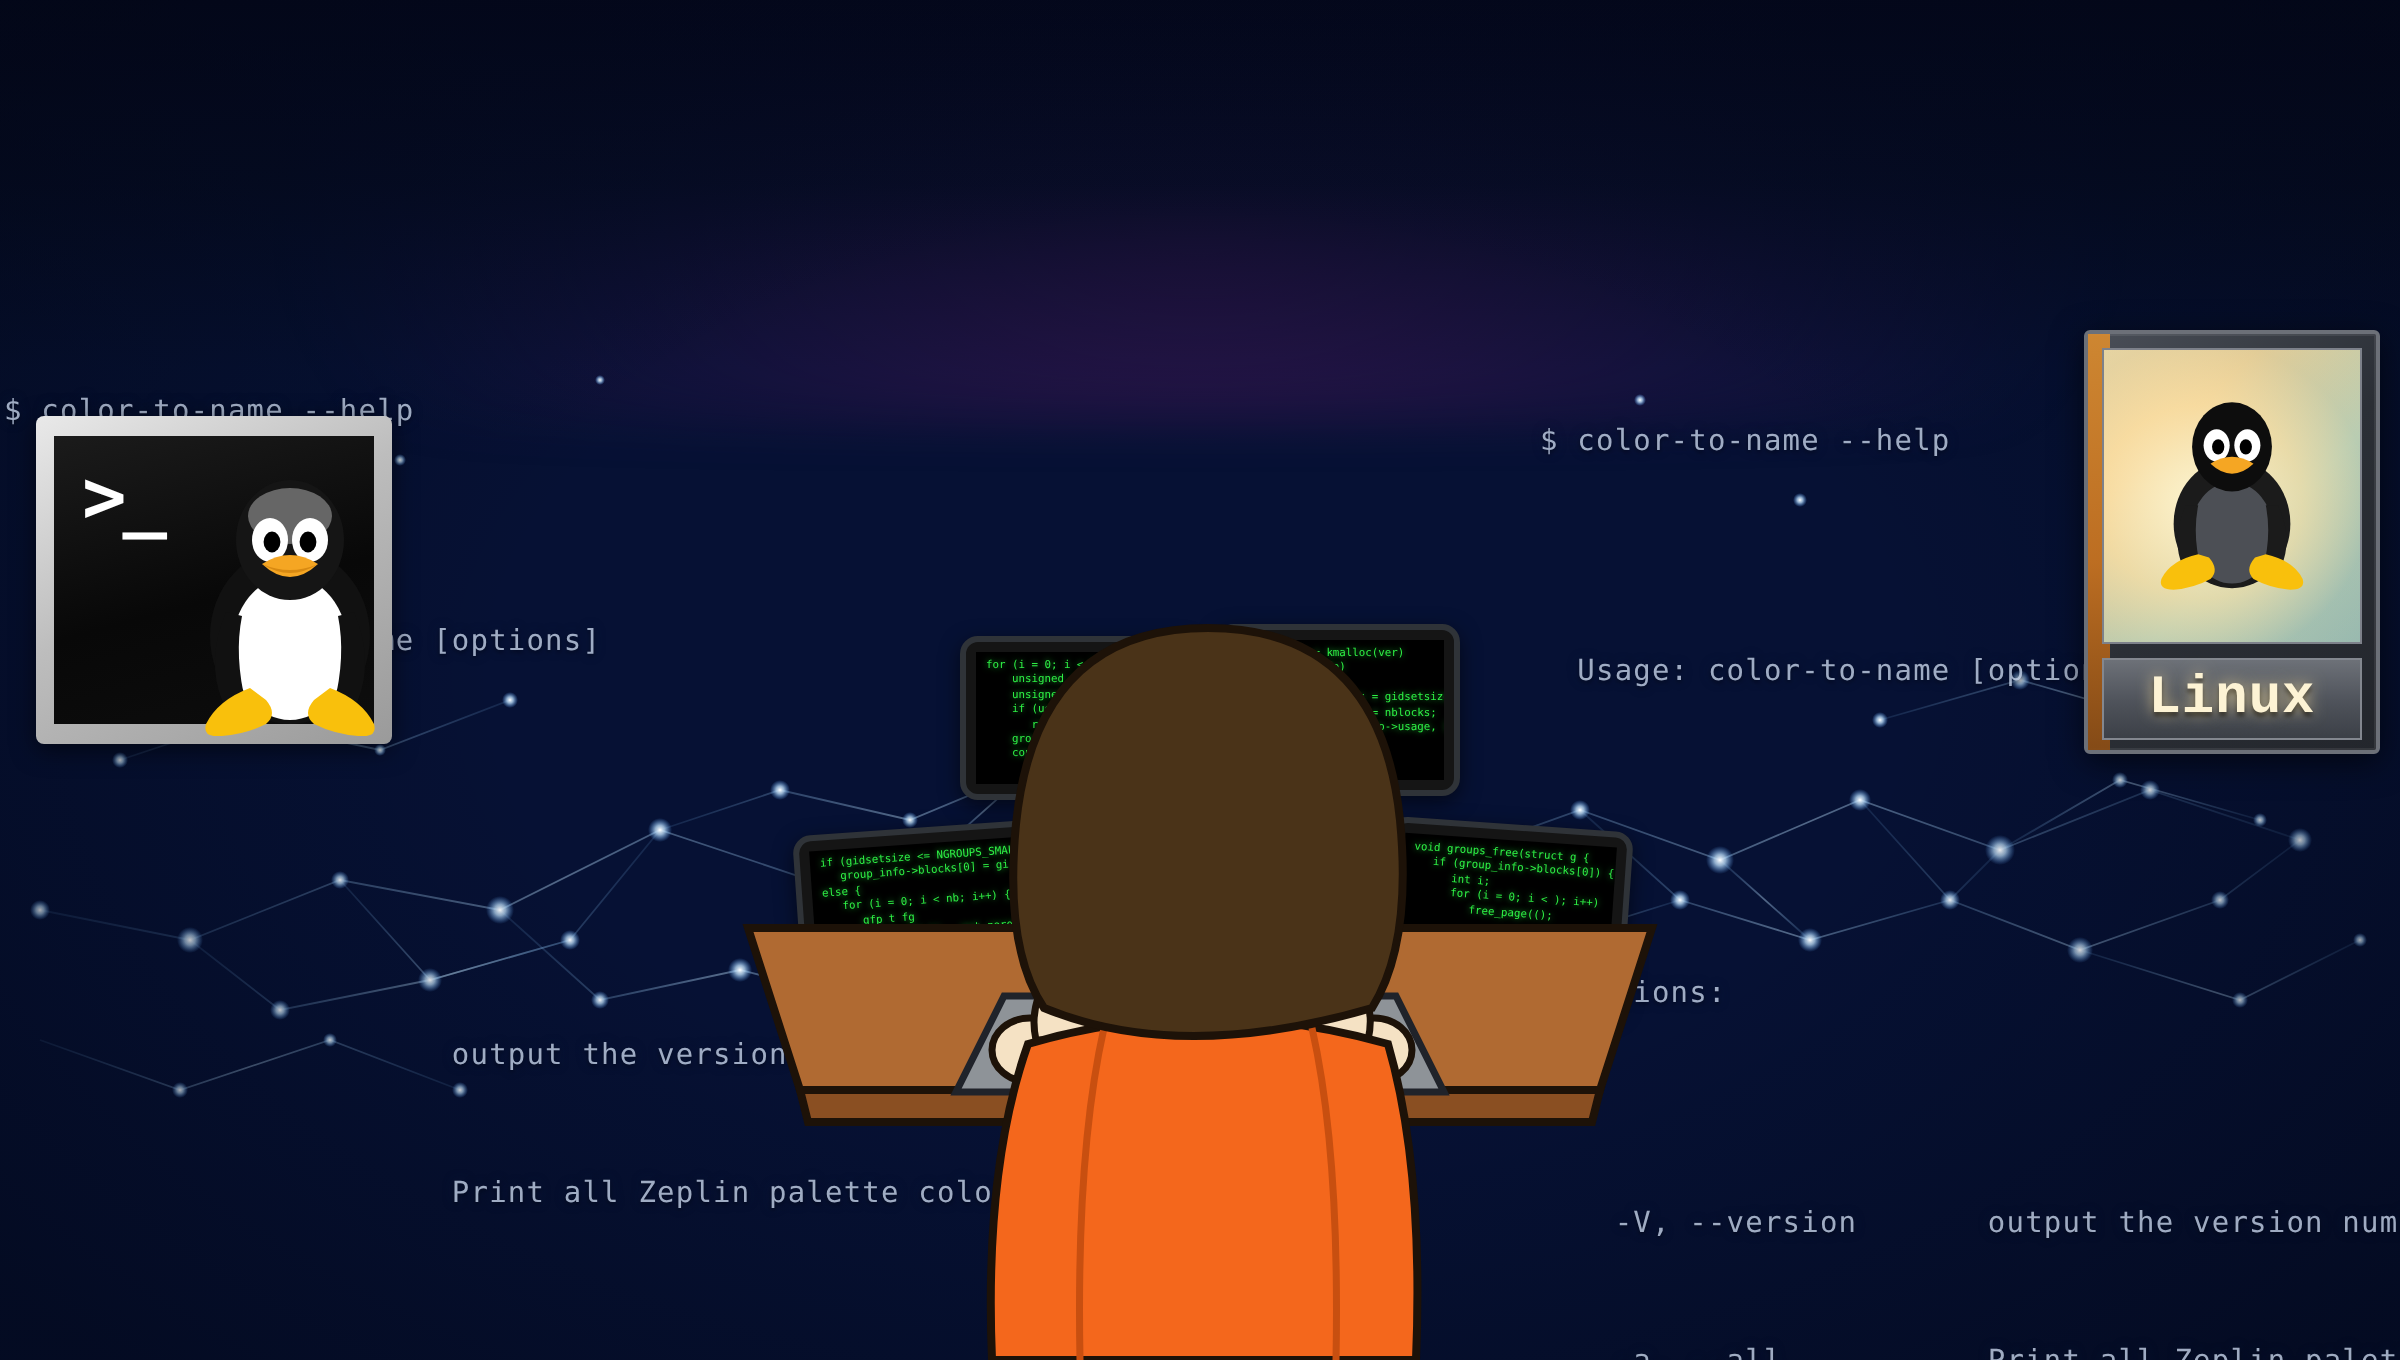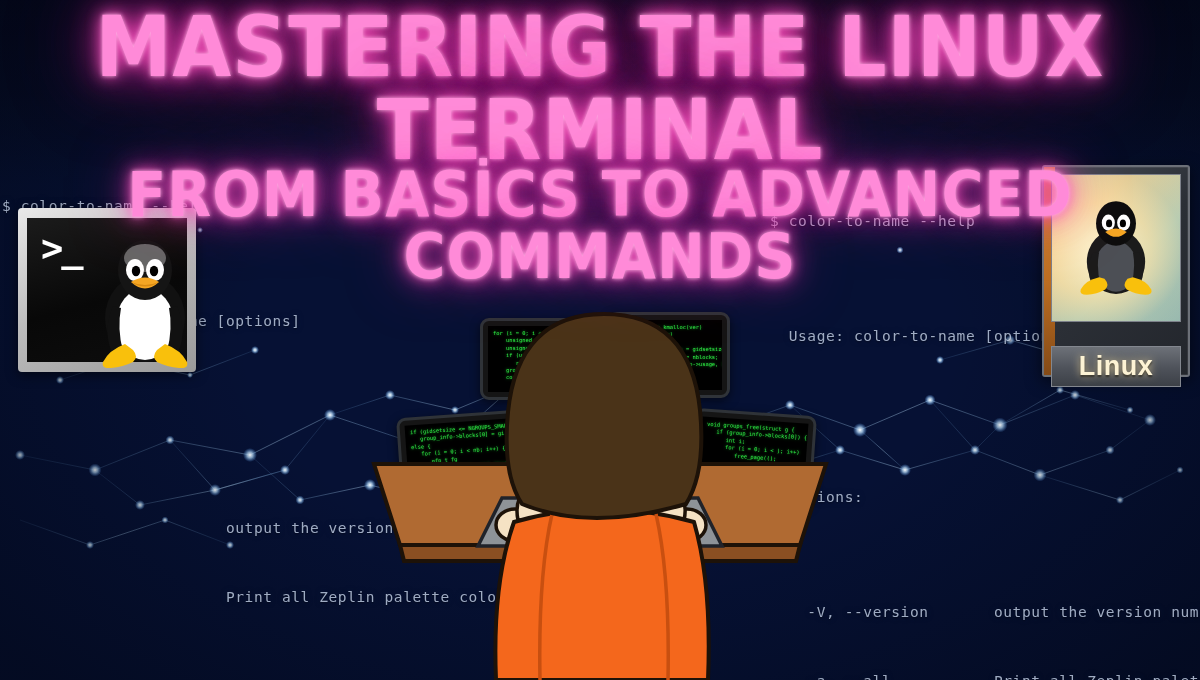--- a/index.html
+++ b/index.html
@@ -127,25 +127,25 @@
   .lc-art{
     position:relative; height:148px;
     background:
       radial-gradient(ellipse at 38% 52%, rgba(255,246,210,.95) 0%, rgba(250,226,168,.6) 45%, rgba(160,190,170,.2) 75%),
       linear-gradient(135deg,#f7d9a0 0%,#f2cf92 28%,#bfd0b4 62%,#97b8b0 100%);
     border:1px solid #7d818a;
     display:flex; align-items:center; justify-content:center;
   }
   .lc-label{
     position:relative;
-    margin-top:24px; height:41px;
+    margin-top:7px; height:41px;
     background:linear-gradient(180deg,#6d7178 0%,#4e525a 55%,#3c4047 100%);
     border:1px solid #83878f;
     display:flex; align-items:center; justify-content:center;
-    font-family:Liberation Sans, sans-serif;
+    font-family:Liberation Mono, monospace;
     font-weight:700; font-size:27px; letter-spacing:.5px;
     color:#fdf3d4;
     text-shadow:0 0 8px rgba(255,230,160,.75), 0 2px 2px rgba(0,0,0,.7);
   }
 
   
   .scene{ position:absolute; left:330px; top:290px; width:540px; height:390px; }
   .scene svg{ display:block; }
 
   .mon{ position:absolute; }
@@ -454,18 +454,14 @@
 
         <path d="M184 232 q88 -26 180 0 q18 62 14 158 l-212 0 q-4 -96 18 -158z" fill="#f4671c" stroke="#1d1208" stroke-width="4"></path>
         <path d="M222 224 q-14 62 -12 166" fill="none" stroke="#c84f10" stroke-width="3.5"></path>
         <path d="M326 224 q14 62 12 166" fill="none" stroke="#c84f10" stroke-width="3.5"></path>
 
         <path d="M274 24 q-86 0 -96 98 q-6 62 14 92 q68 28 164 0 q20 -32 14 -94 q-10 -96 -96 -96z" fill="#4a3318" stroke="#1d1208" stroke-width="4"></path>
       </g>
     </svg>
   </div>
 
-  <div class="headline">
-    <div class="h1">MASTERING THE LINUX TERMINAL</div>
-    <div class="h2">FROM BASİCS TO ADVANCED COMMANDS</div>
-  </div>
 
 </div>
 
 </body></html>

